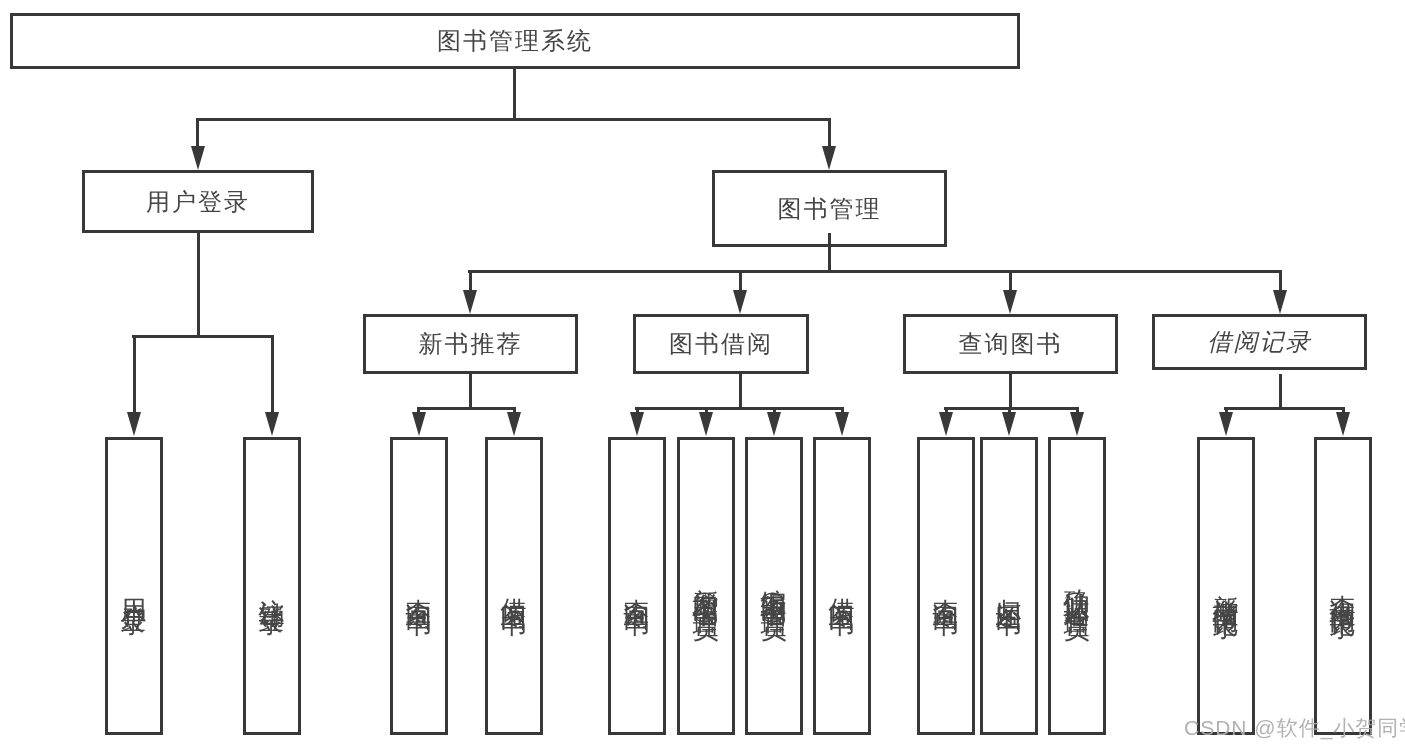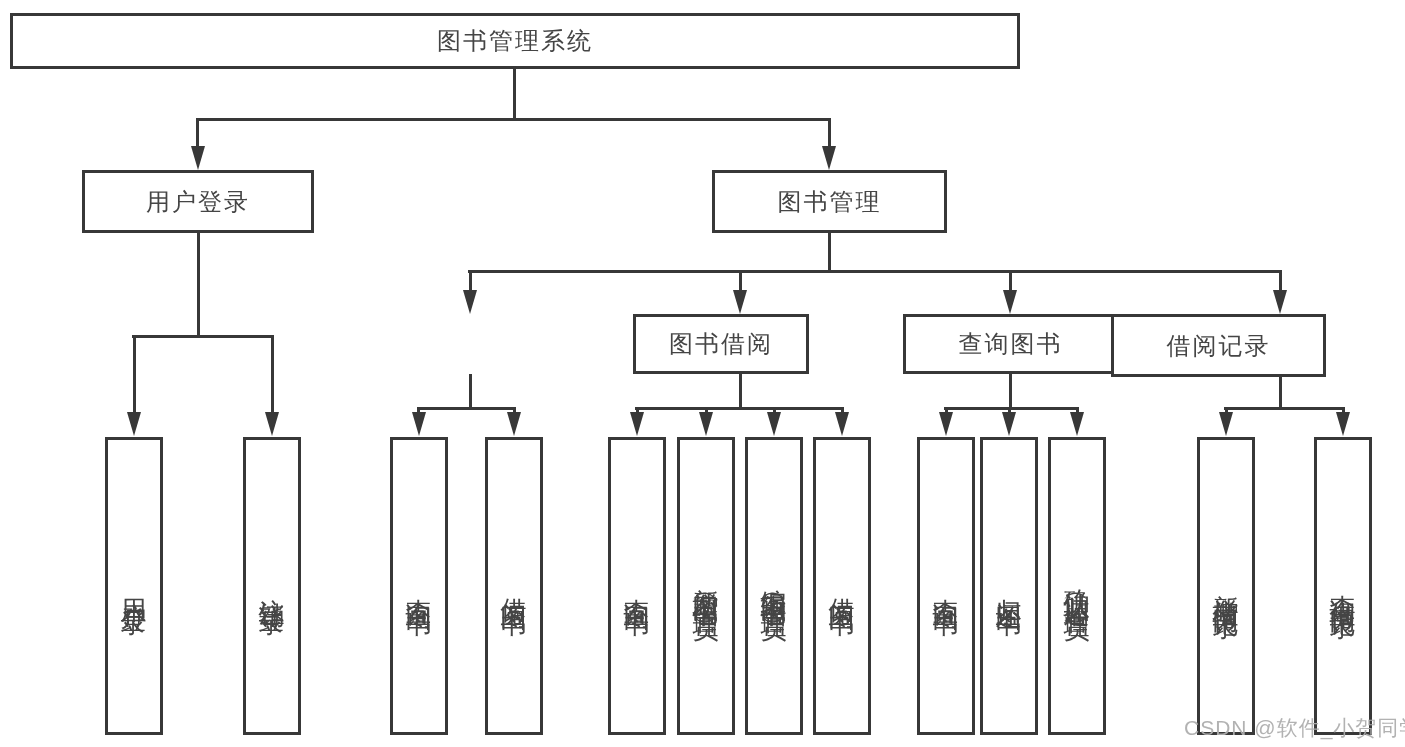--- a/index.html
+++ b/index.html
@@ -58,21 +58,21 @@
   <div class="vline" style="left:513px;top:69px;width:3px;height:52px;"></div>
   <div class="hline" style="left:196px;top:118px;width:635px;height:3px;"></div>
   <div class="vline" style="left:196px;top:118px;width:3px;height:32px;"></div>
   <div class="arr" style="left:191px;top:146px;"></div>
   <div class="vline" style="left:828px;top:118px;width:3px;height:32px;"></div>
   <div class="arr" style="left:822px;top:146px;"></div>
 
   <div class="box hbox" style="left:82px;top:170px;width:232px;height:63px;">
     <span>用户登录</span>
   </div>
-  <div class="box hbox" style="left:712px;top:170px;width:235px;height:63px;">
+  <div class="box hbox" style="left:712px;top:170px;width:235px;height:77px;">
     <span>图书管理</span>
   </div>
 
   <div class="vline" style="left:197px;top:233px;width:3px;height:105px;"></div>
   <div class="hline" style="left:132px;top:335px;width:142px;height:3px;"></div>
   <div class="vline" style="left:133px;top:335px;width:3px;height:80px;"></div>
   <div class="arr" style="left:127px;top:412px;"></div>
   <div class="vline" style="left:271px;top:335px;width:3px;height:80px;"></div>
   <div class="arr" style="left:265px;top:412px;"></div>
 
@@ -80,27 +80,30 @@
   <div class="hline" style="left:468px;top:270px;width:814px;height:3px;"></div>
   <div class="vline" style="left:469px;top:270px;width:3px;height:24px;"></div>
   <div class="arr" style="left:463px;top:290px;"></div>
   <div class="vline" style="left:739px;top:270px;width:3px;height:24px;"></div>
   <div class="arr" style="left:733px;top:290px;"></div>
   <div class="vline" style="left:1009px;top:270px;width:3px;height:24px;"></div>
   <div class="arr" style="left:1003px;top:290px;"></div>
   <div class="vline" style="left:1279px;top:270px;width:3px;height:24px;"></div>
   <div class="arr" style="left:1273px;top:290px;"></div>
 
+  <div class="box hbox" style="left:363px;top:314px;width:215px;height:60px;">
+    <span>新书推荐</span>
+  </div>
   <div class="box hbox" style="left:633px;top:314px;width:176px;height:60px;">
     <span>图书借阅</span>
   </div>
   <div class="box hbox" style="left:903px;top:314px;width:215px;height:60px;">
     <span>查询图书</span>
   </div>
-  <div class="box hbox" style="left:1111px;top:314px;width:215px;height:63px;">
+  <div class="box hbox" style="left:1152px;top:314px;width:215px;height:56px;font-style:italic;">
     <span>借阅记录</span>
   </div>
 
   <div class="vline" style="left:469px;top:374px;width:3px;height:36px;"></div>
   <div class="hline" style="left:417px;top:407px;width:99px;height:3px;"></div>
   <div class="vline" style="left:417px;top:407px;width:3px;height:9px;"></div>
   <div class="arr" style="left:412px;top:412px;"></div>
   <div class="vline" style="left:513px;top:407px;width:3px;height:9px;"></div>
   <div class="arr" style="left:507px;top:412px;"></div>
 

